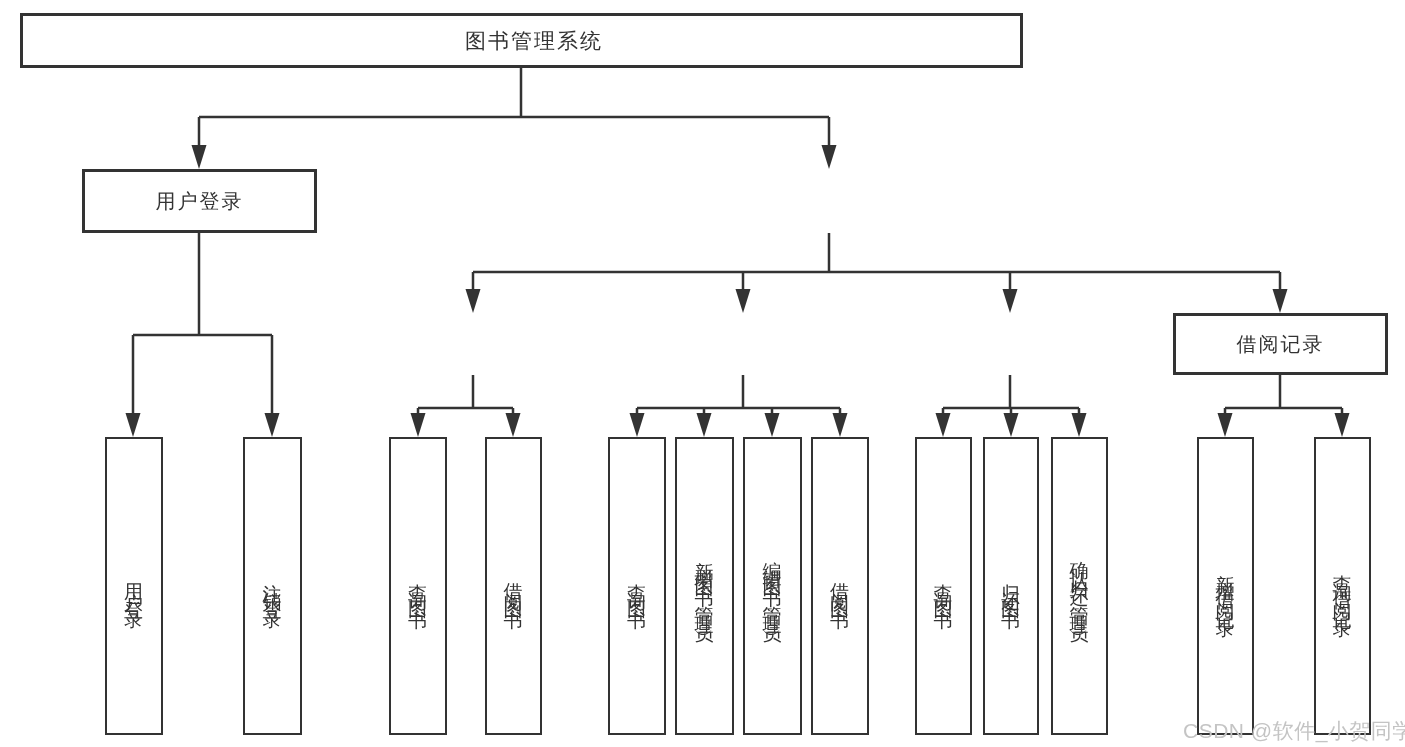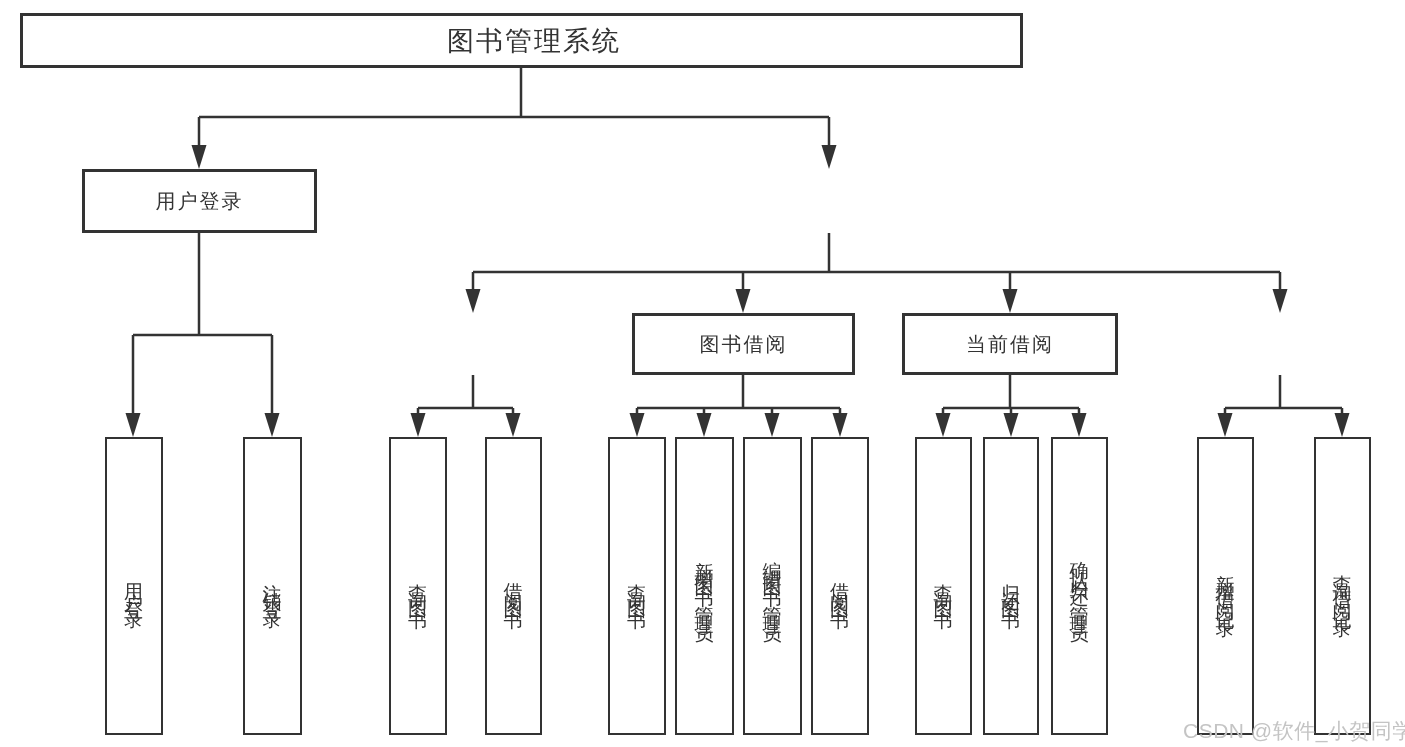--- a/index.html
+++ b/index.html
@@ -26,21 +26,21 @@
     display: flex;
     align-items: center;
     justify-content: center;
     z-index: 1;
   }
   .node.h {
     font-size: 20px;
     letter-spacing: 2px;
     font-weight: 500;
   }
-  .node.root { font-size: 27px; padding-left: 25px; }
+  .node.root { font-size: 21px; padding-left: 25px; }
   .node.v {
     border-width: 2.5px;
     writing-mode: vertical-rl;
     text-orientation: mixed;
     font-size: 19px;
     letter-spacing: 9px;
     line-height: 1;
     font-weight: 500;
   }
   .watermark {
@@ -89,22 +89,21 @@
       <polygon points="1079,437 1071.5,413 1086.5,413"></polygon>
       <polygon points="1225,437 1217.5,413 1232.5,413"></polygon>
       <polygon points="1342,437 1334.5,413 1349.5,413"></polygon>
     </g>
   </svg>
 
   <div class="node h root" style="left:20px; top:13px; width:1003px; height:55px">图书管理系统</div>
 
   <div class="node h" style="left:82px; top:169px; width:235px; height:64px">用户登录</div>
 
-  <div class="node h" style="left:632px; top:313px; width:223px; height:62px">图书借阅</div>
-  <div class="node h" style="left:902px; top:313px; width:216px; height:62px">当前借阅</div>
+  <div class="node h" style="left:1173px; top:313px; width:215px; height:62px">借阅记录</div>
 
   <div class="node v" style="left:105px; top:437px; width:58px; height:298px">用户登录</div>
   <div class="node v" style="left:243px; top:437px; width:59px; height:298px">注销登录</div>
 
   <div class="node v" style="left:389px; top:437px; width:58px; height:298px">查询图书</div>
   <div class="node v" style="left:485px; top:437px; width:57px; height:298px">借阅图书</div>
 
   <div class="node v" style="left:608px; top:437px; width:58px; height:298px">查询图书</div>
   <div class="node v" style="left:675px; top:437px; width:59px; height:298px">新增图书（管理员）</div>
   <div class="node v" style="left:743px; top:437px; width:59px; height:298px">编辑图书（管理员）</div>

